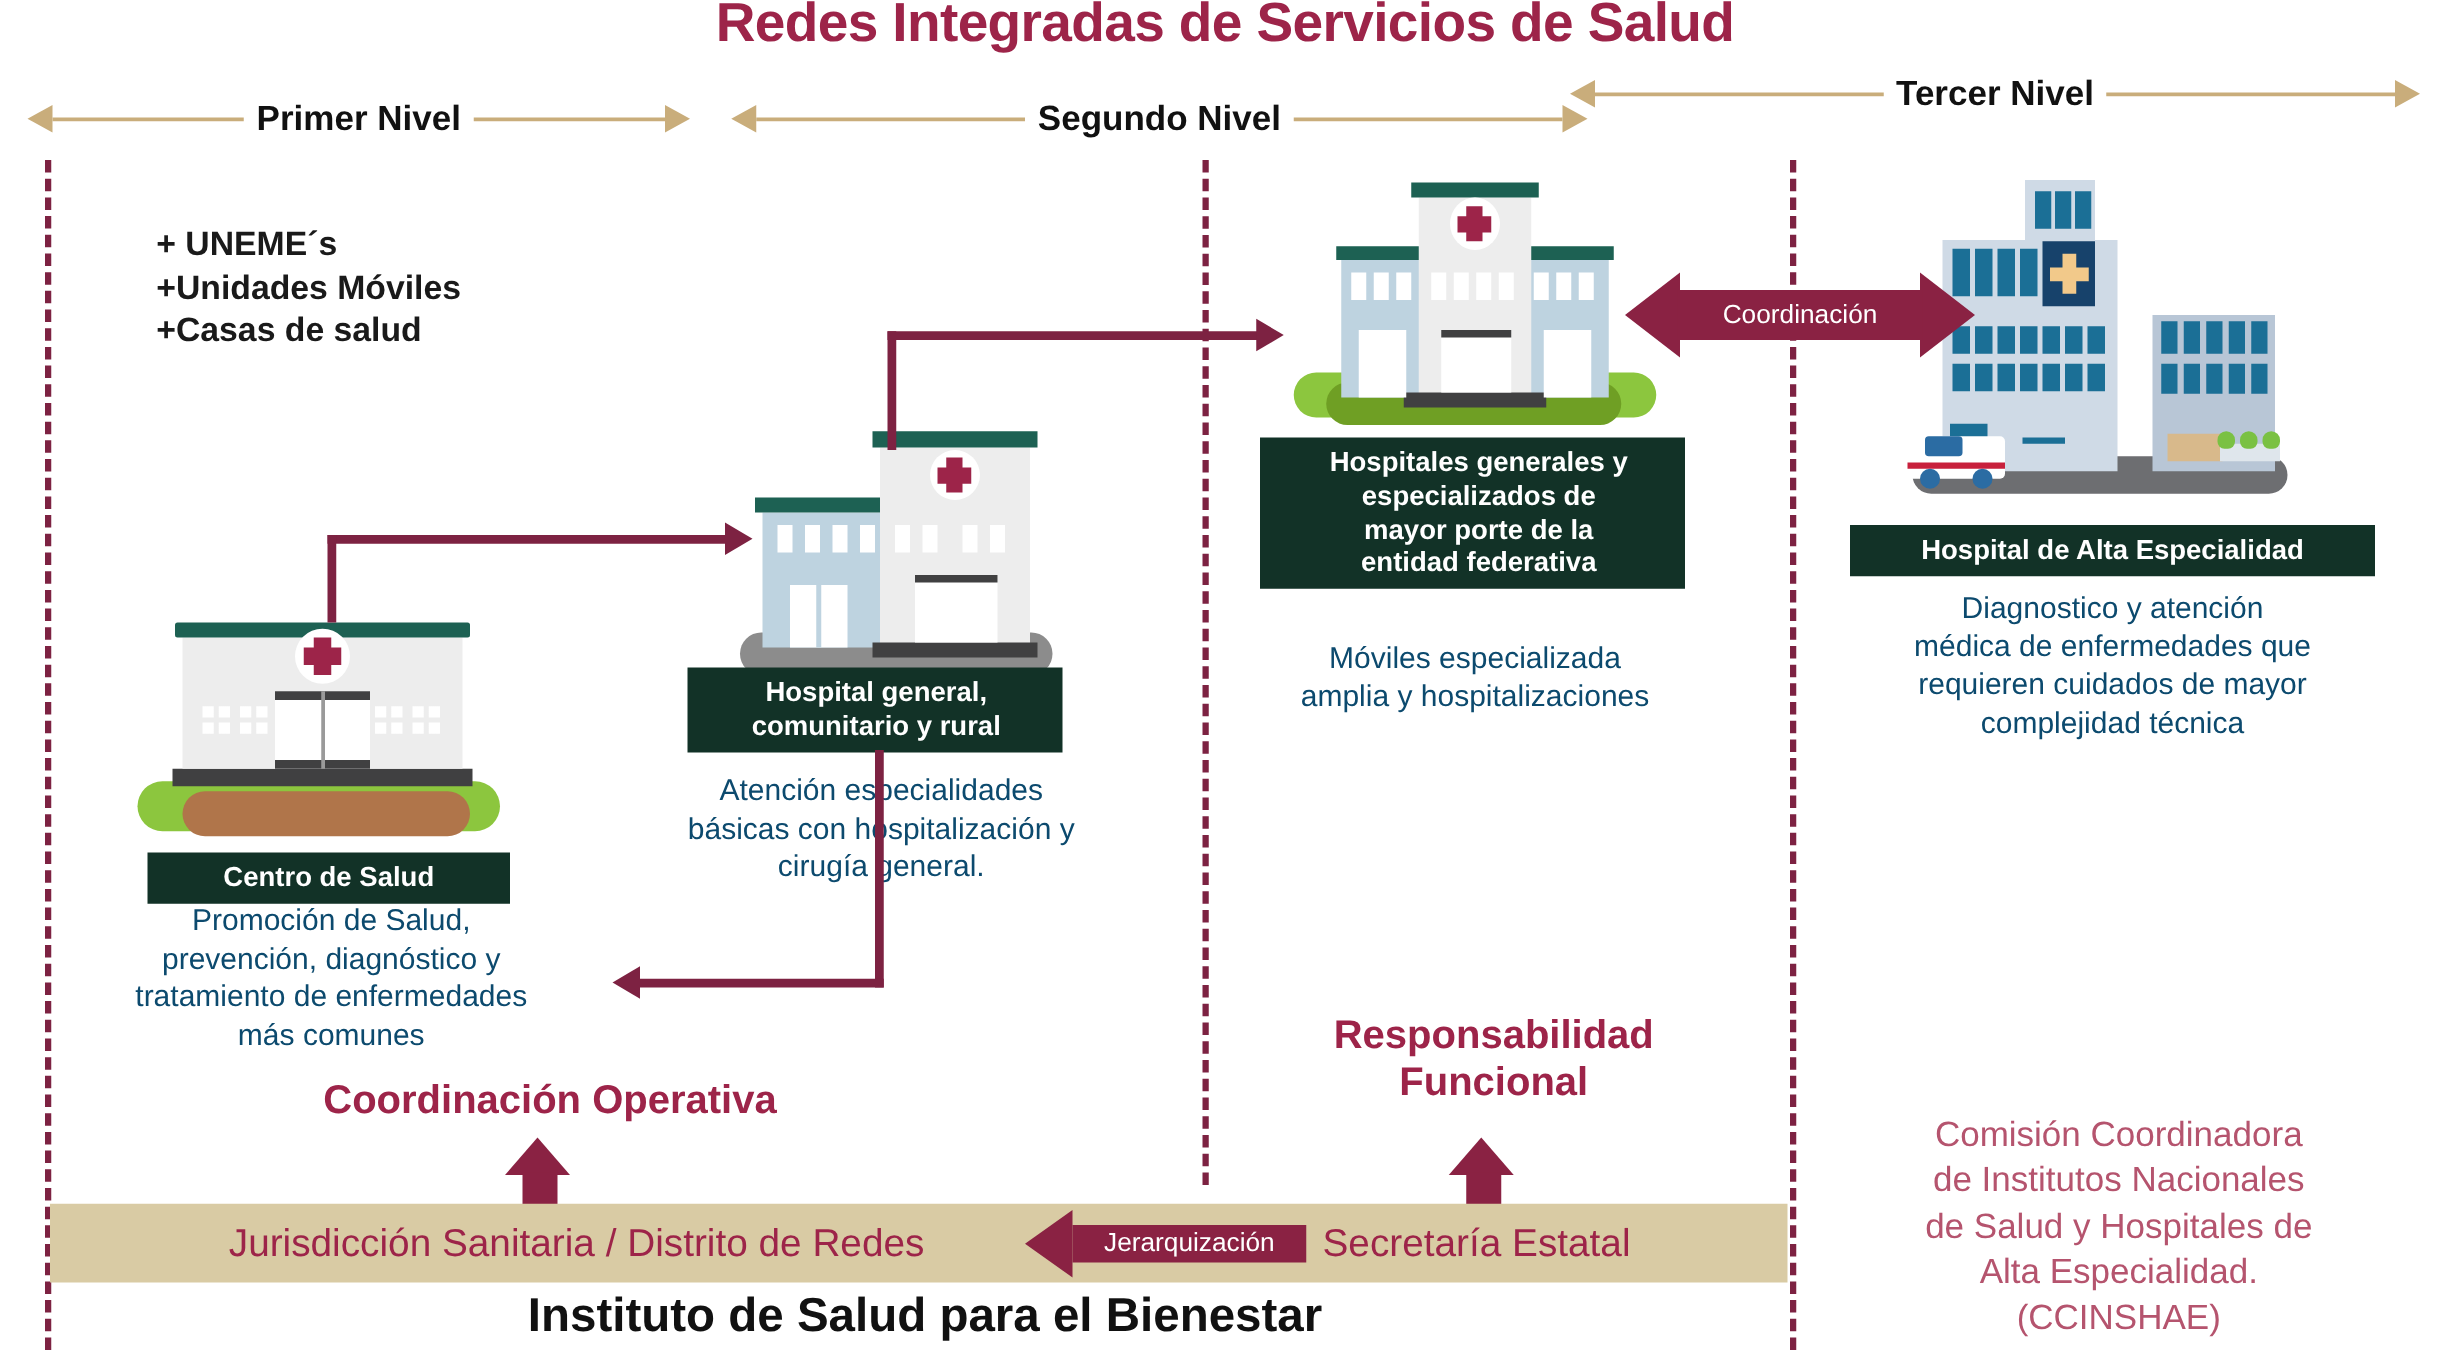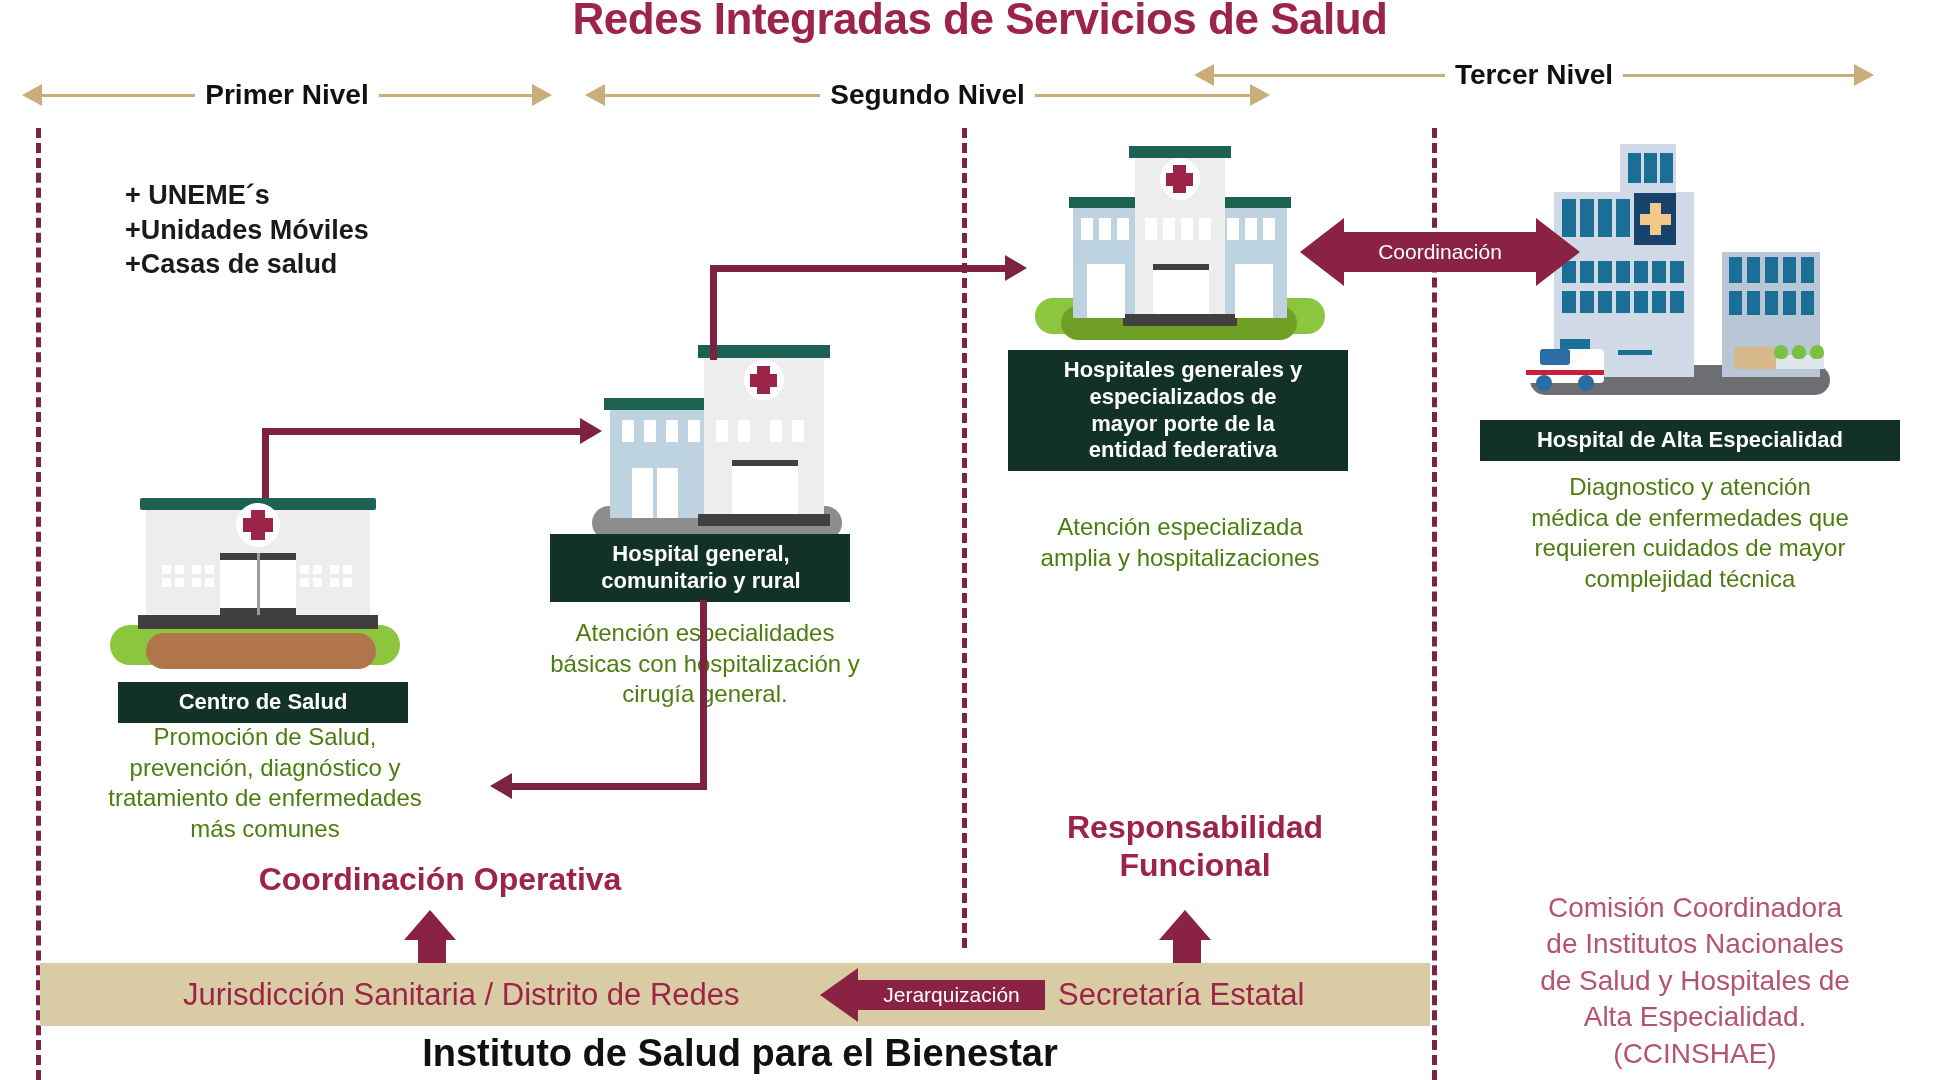--- a/index.html
+++ b/index.html
@@ -49,21 +49,21 @@
   .badge{
     position:absolute;
     background:#123227;color:#ffffff;
     font-size:22px;font-weight:bold;line-height:1.22;
     text-align:center;
     padding:7px 14px;
     box-sizing:border-box;
   }
   .desc{
     position:absolute;text-align:center;
-    font-size:24px;color:#4d7c0f;line-height:1.28;
+    font-size:24px;color:#0c4a6e;line-height:1.28;
   }
 
   
   .sect{
     position:absolute;text-align:center;
     font-size:32px;font-weight:bold;color:#9d2449;line-height:1.2;
   }
 
   
   .ln{position:absolute;background:#7d2242;}
@@ -202,21 +202,21 @@
   </div>
 
   <div class="lvl" style="left:585px;top:75px;width:685px;">
     <div class="ahead-l"></div>
     <div class="bar"></div>
     <div class="lbl">Segundo Nivel</div>
     <div class="bar"></div>
     <div class="ahead-r"></div>
   </div>
 
-  <div class="lvl" style="left:1194px;top:55px;width:680px;justify-content:center;">
+  <div class="lvl" style="left:1256px;top:55px;width:680px;justify-content:center;">
     <div class="ahead-l"></div>
     <div class="bar"></div>
     <div class="lbl">Tercer Nivel</div>
     <div class="bar"></div>
     <div class="ahead-r"></div>
   </div>
 
   <div class="divider" style="left:36px;top:128px;height:952px;"></div>
   <div class="divider" style="left:962px;top:128px;height:820px;"></div>
   <div class="divider" style="left:1432px;top:128px;height:952px;"></div>
@@ -302,21 +302,21 @@
     <div class="win3" style="left:228px;bottom:100px;"></div>
     <div class="wdoorL"></div>
     <div class="wdoorR"></div>
     <div class="door"></div>
   </div>
 
   <div class="badge" style="left:1008px;top:350px;width:340px;white-space:pre-line;padding-left:24px;">Hospitales generales y
 especializados de
 mayor porte de la
 entidad federativa</div>
-  <div class="desc" style="left:980px;top:512px;width:400px;white-space:pre-line;">Atención especializada
+  <div class="desc" style="left:980px;top:512px;width:400px;white-space:pre-line;">Móviles especializada
 amplia y hospitalizaciones</div>
 
   <div class="bld halta" style="left:1530px;top:145px;width:300px;height:250px;">
     <div class="ground"></div>
     <div class="blkR"></div>
     <div class="blkM"></div>
     <div class="blkT"></div>
 
     <div class="win" style="left:98px;bottom:212px;width:13px;height:30px;"></div>
     <div class="win" style="left:114px;bottom:212px;width:13px;height:30px;"></div>

